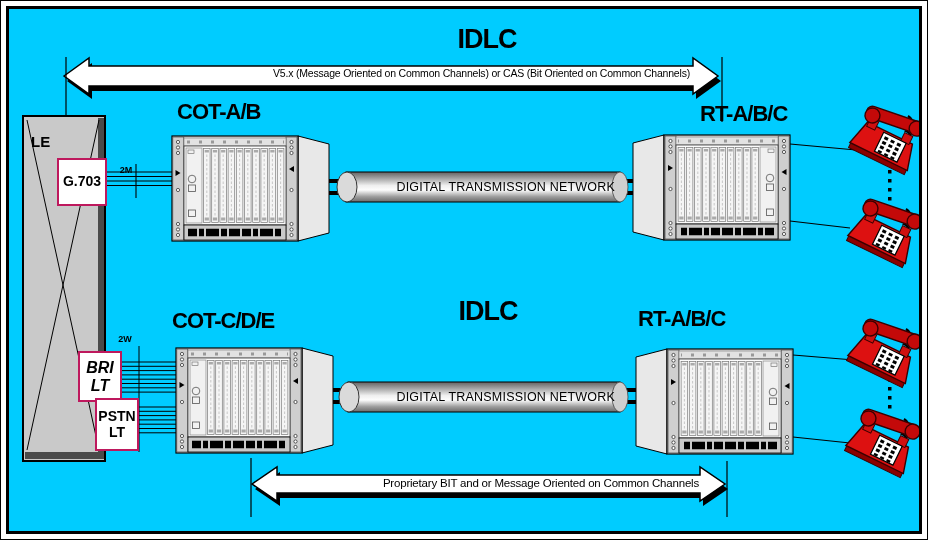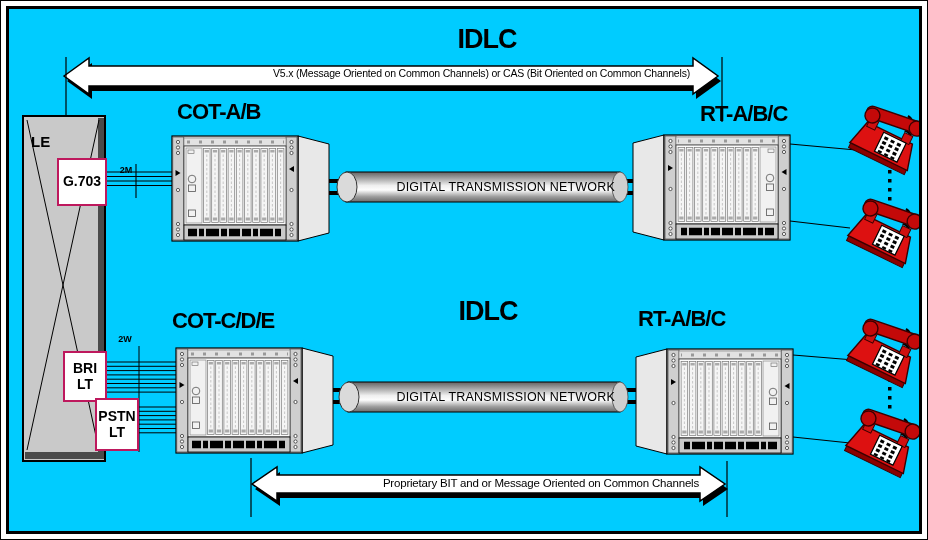--- a/index.html
+++ b/index.html
@@ -248,21 +248,21 @@
 <div class="txt node-label" style="left:638px;top:306px;width:160px;">RT-A/B/C</div>
 
 <div class="txt cyl-text" style="left:353px;top:180px;width:262px;">DIGITAL TRANSMISSION NETWORK</div>
 <div class="txt cyl-text" style="left:355px;top:390px;width:260px;">DIGITAL TRANSMISSION NETWORK</div>
 
 <div class="txt le-label" style="left:31px;top:133px;">LE</div>
 
 <div class="io-box" style="left:57px;top:158px;width:46px;height:44px;font-size:14px;">
   <span>G.703</span>
 </div>
-<div class="io-box" style="left:63px;top:351px;width:40px;height:47px;font-size:14px;">
+<div class="io-box" style="left:78px;top:351px;width:40px;height:47px;font-size:16px;font-style:italic;">
   <span>BRI
 LT</span>
 </div>
 <div class="io-box" style="left:63px;top:398px;width:40px;height:49px;font-size:14px;margin-left:32px;">
   <span>PSTN
 LT</span>
 </div>
 
 <div class="txt small-label" style="left:116px;top:152px;width:20px;margin-top:13px;">2M</div>
 <div class="txt small-label" style="left:115px;top:334px;width:20px;">2W</div>

